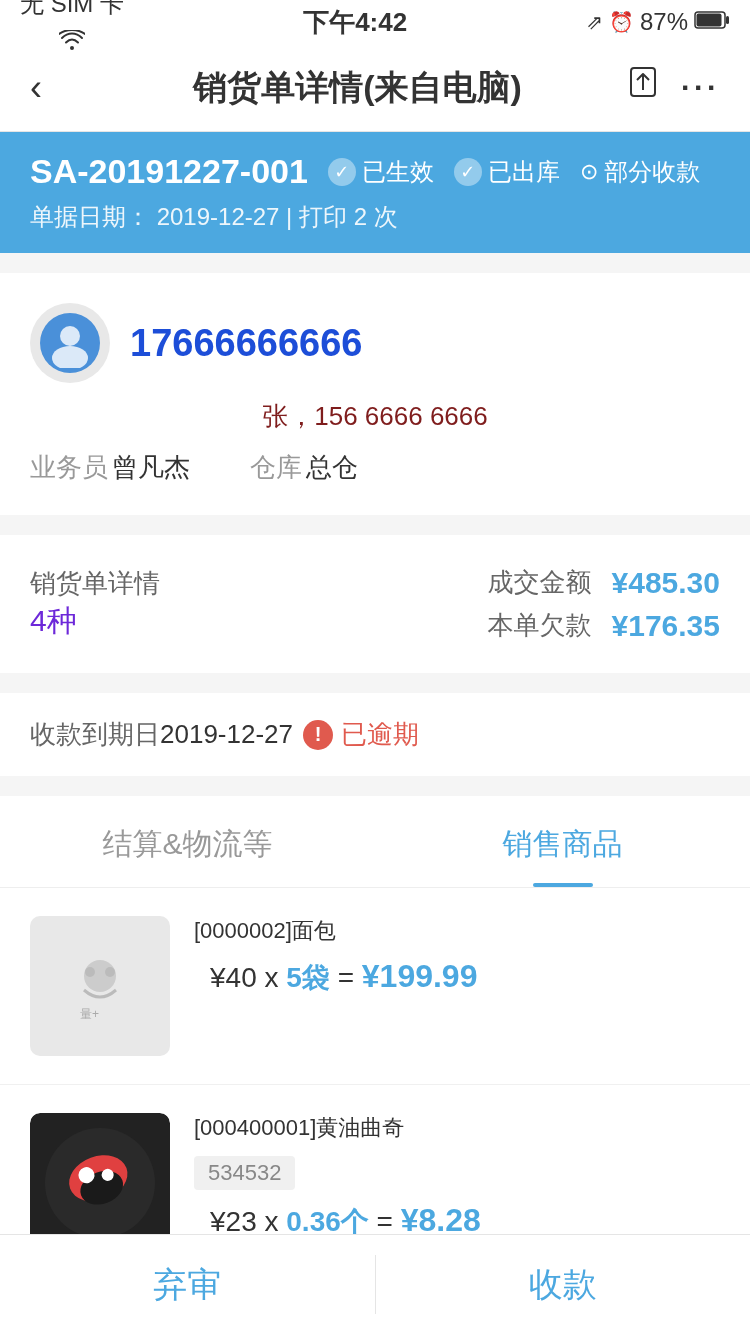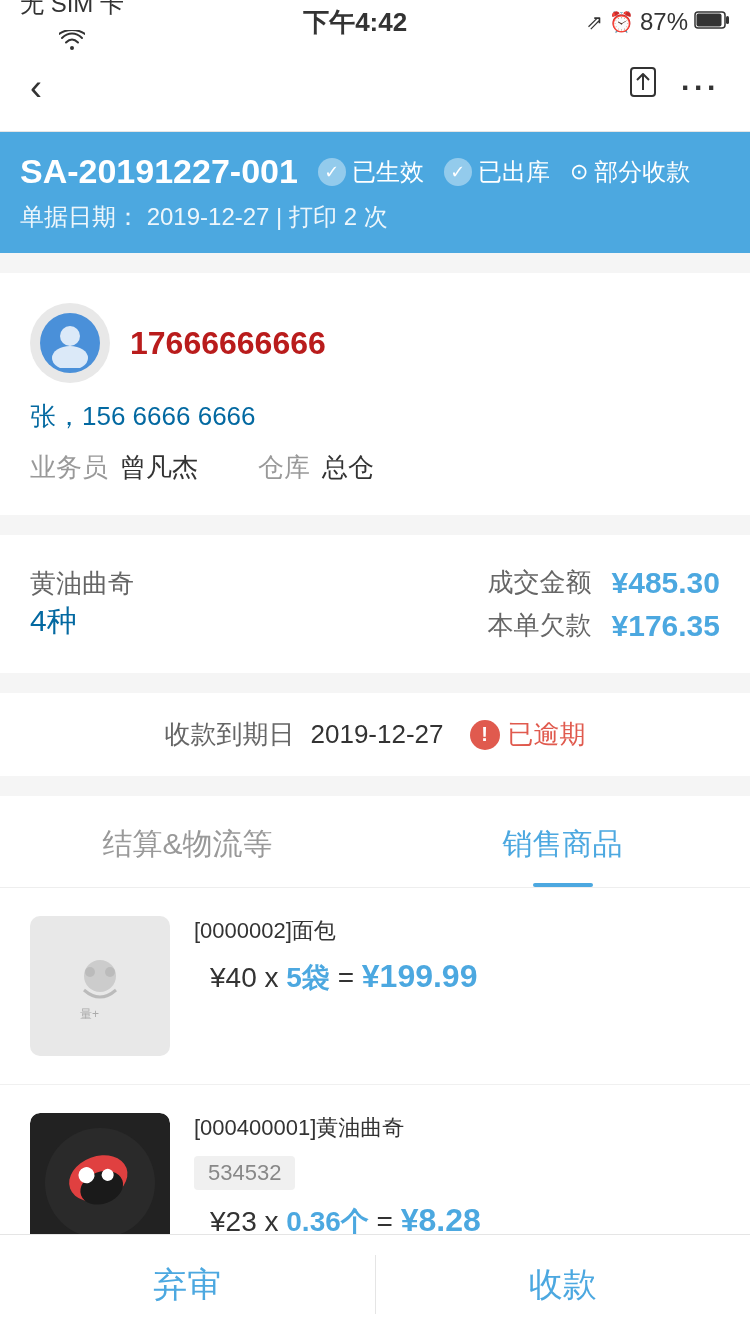--- a/index.html
+++ b/index.html
@@ -51,21 +51,21 @@
     }
     .nav-actions {
       display: flex;
       align-items: center;
       gap: 20px;
     }
 
     
     .order-banner {
       background: #4CA8E0;
-      padding: 20px 20px;
+      padding: 20px 30px;
     }
     .order-banner-top {
       display: flex;
       align-items: center;
       gap: 20px;
       margin-bottom: 10px;
     }
     .order-id {
       font-size: 34px;
       font-weight: 700;
@@ -123,57 +123,58 @@
     .avatar-icon {
       width: 60px;
       height: 60px;
       background: #4a90d9;
       border-radius: 50%;
       display: flex;
       align-items: center;
       justify-content: center;
     }
     .customer-name {
-      font-size: 32px;
+      font-size: 38px;
       font-weight: 600;
-      color: #b91c1c;
+      color: #1d4ed8;
     }
     .customer-sub {
       font-size: 26px;
-      color: #0369a1;
+      color: #7f1d1d;
       margin-bottom: 16px;
+      text-align: center;
     }
     .customer-meta {
       display: flex;
       gap: 60px;
       font-size: 26px;
       color: #666;
     }
     .meta-item {
       display: flex;
-      gap: 12px;
+      gap: 4px;
     }
     .meta-label { color: #999; }
     .meta-value { color: #333; font-weight: 500; }
 
     
     .summary-section {
       background: #fff;
       padding: 30px;
       margin-top: 20px;
       display: flex;
       justify-content: space-between;
     }
     .summary-left {
       display: flex;
       flex-direction: column;
       justify-content: center;
     }
     .summary-type-label { font-size: 26px; color: #666; }
-    .summary-type-value { font-size: 30px; color: #0369a1; font-weight: 500; }
+    .summary-type-value { font-size: 30px; color: #6d28d9; font-weight: 500; }
     .summary-right {
       display: flex;
       flex-direction: column;
       gap: 8px;
       align-items: flex-end;
     }
     .summary-amount-row {
       display: flex;
       align-items: center;
       gap: 20px;
@@ -181,24 +182,23 @@
     .amount-label { font-size: 26px; color: #666; }
     .amount-value { font-size: 30px; color: #4CA8E0; font-weight: 600; }
 
     
     .due-section {
       background: #fff;
       padding: 24px 30px;
       margin-top: 20px;
       display: flex;
       align-items: center;
-      gap: 16px;
+      gap: 0;
       font-size: 26px;
       color: #666;
-      justify-content: center;
     }
     .due-label { color: #666; }
     .due-date { color: #333; margin-right: 10px; }
     .overdue-badge {
       display: flex;
       align-items: center;
       gap: 8px;
       color: #e05a4e;
       font-size: 26px;
     }
@@ -354,20 +354,21 @@
         <rect x="1" y="2" width="30" height="16" rx="3" stroke="#333" stroke-width="1.5" fill="none"></rect>
         <rect x="32" y="6" width="3" height="8" rx="1.5" fill="#333"></rect>
         <rect x="2.5" y="3.5" width="25" height="13" rx="2" fill="#333"></rect>
       </svg>
     </span>
   </div>
 </div>
 
 <div class="nav-bar">
   <div class="nav-back">‹</div>
+  <div class="nav-title">销货单详情(来自电脑)</div>
   <div class="nav-actions">
     <span style="font-size:30px; color:#333;">
       <svg width="36" height="36" viewBox="0 0 36 36">
         <rect x="6" y="2" width="24" height="28" rx="3" stroke="#333" stroke-width="2" fill="none"></rect>
         <line x1="18" y1="8" x2="18" y2="24" stroke="#333" stroke-width="2"></line>
         <polyline points="12,14 18,8 24,14" stroke="#333" stroke-width="2" fill="none" stroke-linejoin="round"></polyline>
       </svg>
     </span>
     <span style="font-size:30px; color:#333; font-weight:700; letter-spacing:3px;">···</span>
   </div>
@@ -416,21 +417,21 @@
     </div>
     <div class="meta-item">
       <span class="meta-label">仓库</span>
       <span class="meta-value">总仓</span>
     </div>
   </div>
 </div>
 
 <div class="summary-section">
   <div class="summary-left">
-    <div class="summary-type-label">黄油曲奇</div>
+    <div class="summary-type-label">销货单详情</div>
     <div class="summary-type-value">4种</div>
   </div>
   <div class="summary-right">
     <div class="summary-amount-row">
       <span class="amount-label">成交金额</span>
       <span class="amount-value">¥485.30</span>
     </div>
     <div class="summary-amount-row">
       <span class="amount-label">本单欠款</span>
       <span class="amount-value">¥176.35</span>

